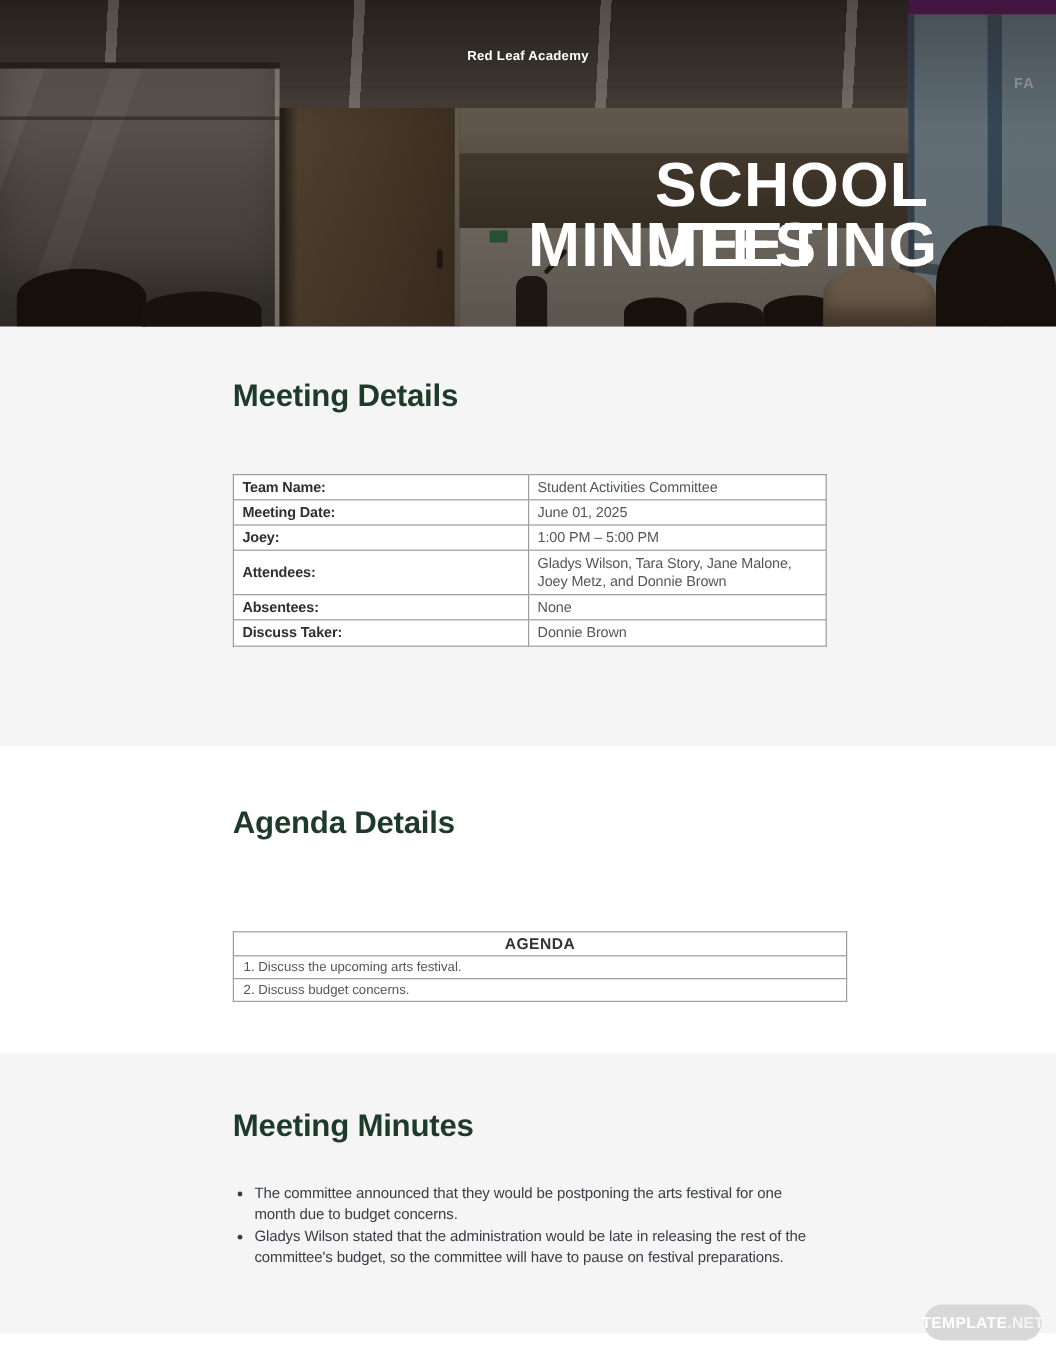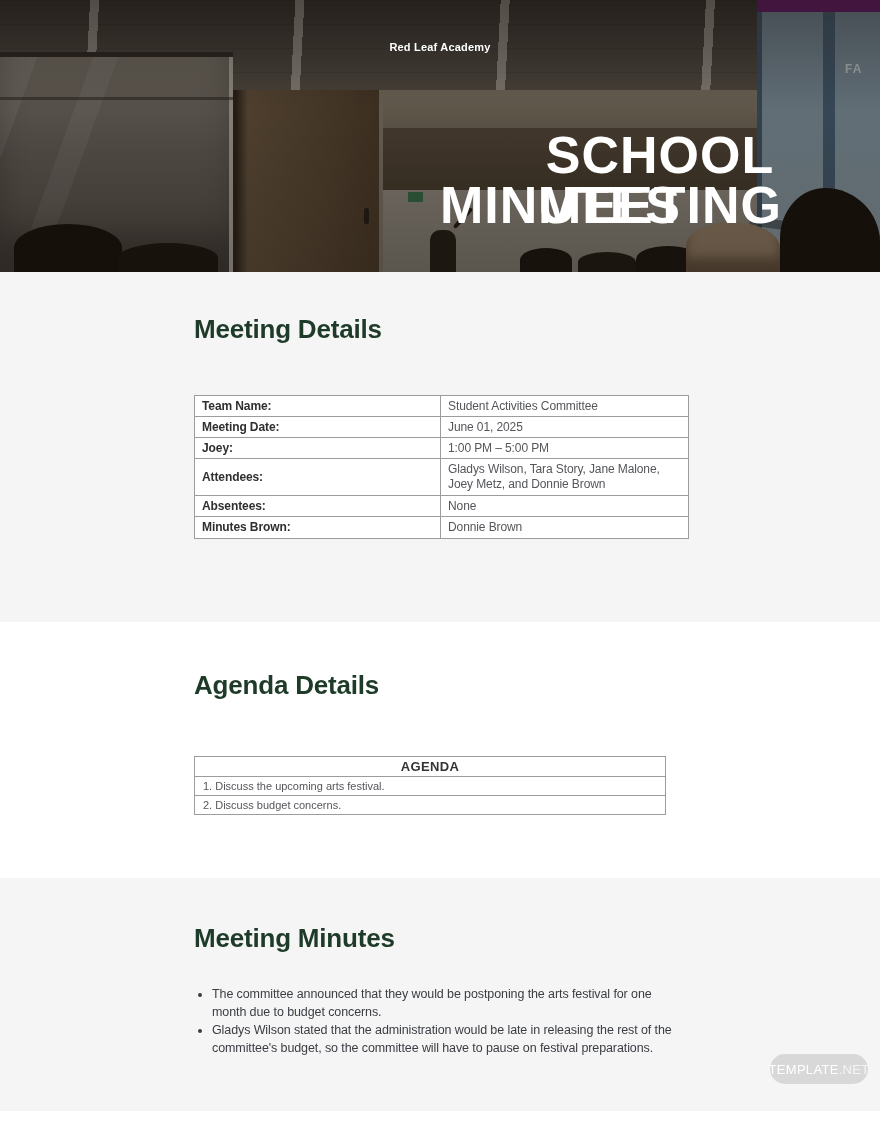--- a/index.html
+++ b/index.html
@@ -83,33 +83,33 @@
   table { border-collapse:collapse; background:#ffffff; }
   .details-table { position:absolute; left:194px; top:395px; width:494px; table-layout:fixed; }
   .details-table td { border:1px solid #9c9c9c; font-size:12px; vertical-align:middle; padding:2px 7px; line-height:15px; }
   .details-table td.lbl { width:246px; font-weight:bold; color:#2f2f2f; letter-spacing:-.1px;margin-top:40px; }
   .details-table td.val { width:248px; color:#54565a; letter-spacing:-.1px; }
   .details-table tr.r-std td { height:21px; }
   .details-table tr.r-tall td { height:37px; }
   .details-table tr.r-last td { height:22px; }
 
   
-  .agenda-table { position:absolute; left:194px; top:756px; width:472px; table-layout:fixed; }
+  .agenda-table { position:absolute; left:194px; top:776px; width:512px; table-layout:fixed; }
   .agenda-table td { border:1px solid #9c9c9c; font-size:11px; color:#3a3d42; padding:1px 8px; }
   .agenda-table td.agenda-head { height:20px; text-align:center; font-weight:bold; color:#333333; letter-spacing:.4px; font-size:13px; }
   .agenda-table td.agenda-item { height:19px; color:#54565a; }
 
   
   .minutes-list { position:absolute; left:196px; top:986px; width:482px; list-style:disc outside; padding-left:16px; }
   .minutes-list li { font-size:12.5px; color:#3a3d42; line-height:17.5px; margin-bottom:1px; letter-spacing:-.1px; }
 
   
-  .brand-badge { position:absolute; left:770px; top:1054px; width:98px; height:30px; border-radius:15px;
+  .brand-badge { position:absolute; left:770px; top:1087px; width:98px; height:30px; border-radius:15px;
     background:#d8d8d8; display:flex; align-items:center; justify-content:center;
-    font-size:13px; font-weight:normal; letter-spacing:.3px; cursor:pointer; }
+    font-size:13px; font-weight:bold; letter-spacing:.3px; cursor:pointer; }
   .brand-badge .bold-part { color:#ffffff; }
   .brand-badge .light-part { color:rgba(255,255,255,.72); }
 </style>
 </head>
 <body>
 
 <div id="page">
 
   <div class="band band-details"></div>
   <div class="band band-agenda"></div>
@@ -162,21 +162,21 @@
     </tr>
     <tr class="r-tall">
       <td class="lbl">Attendees:</td>
       <td class="val">Gladys Wilson, Tara Story, Jane Malone, Joey Metz, and Donnie Brown</td>
     </tr>
     <tr class="r-std">
       <td class="lbl">Absentees:</td>
       <td class="val">None</td>
     </tr>
     <tr class="r-last">
-      <td class="lbl">Minutes Brown:</td>
+      <td class="lbl">Discuss Taker:</td>
       <td class="val">Donnie Brown</td>
     </tr>
   </tbody>
     </table>
 
   <div class="section-heading h-agenda">Agenda Details</div>
 
   <table class="agenda-table">
     <tbody>
         <tr>

